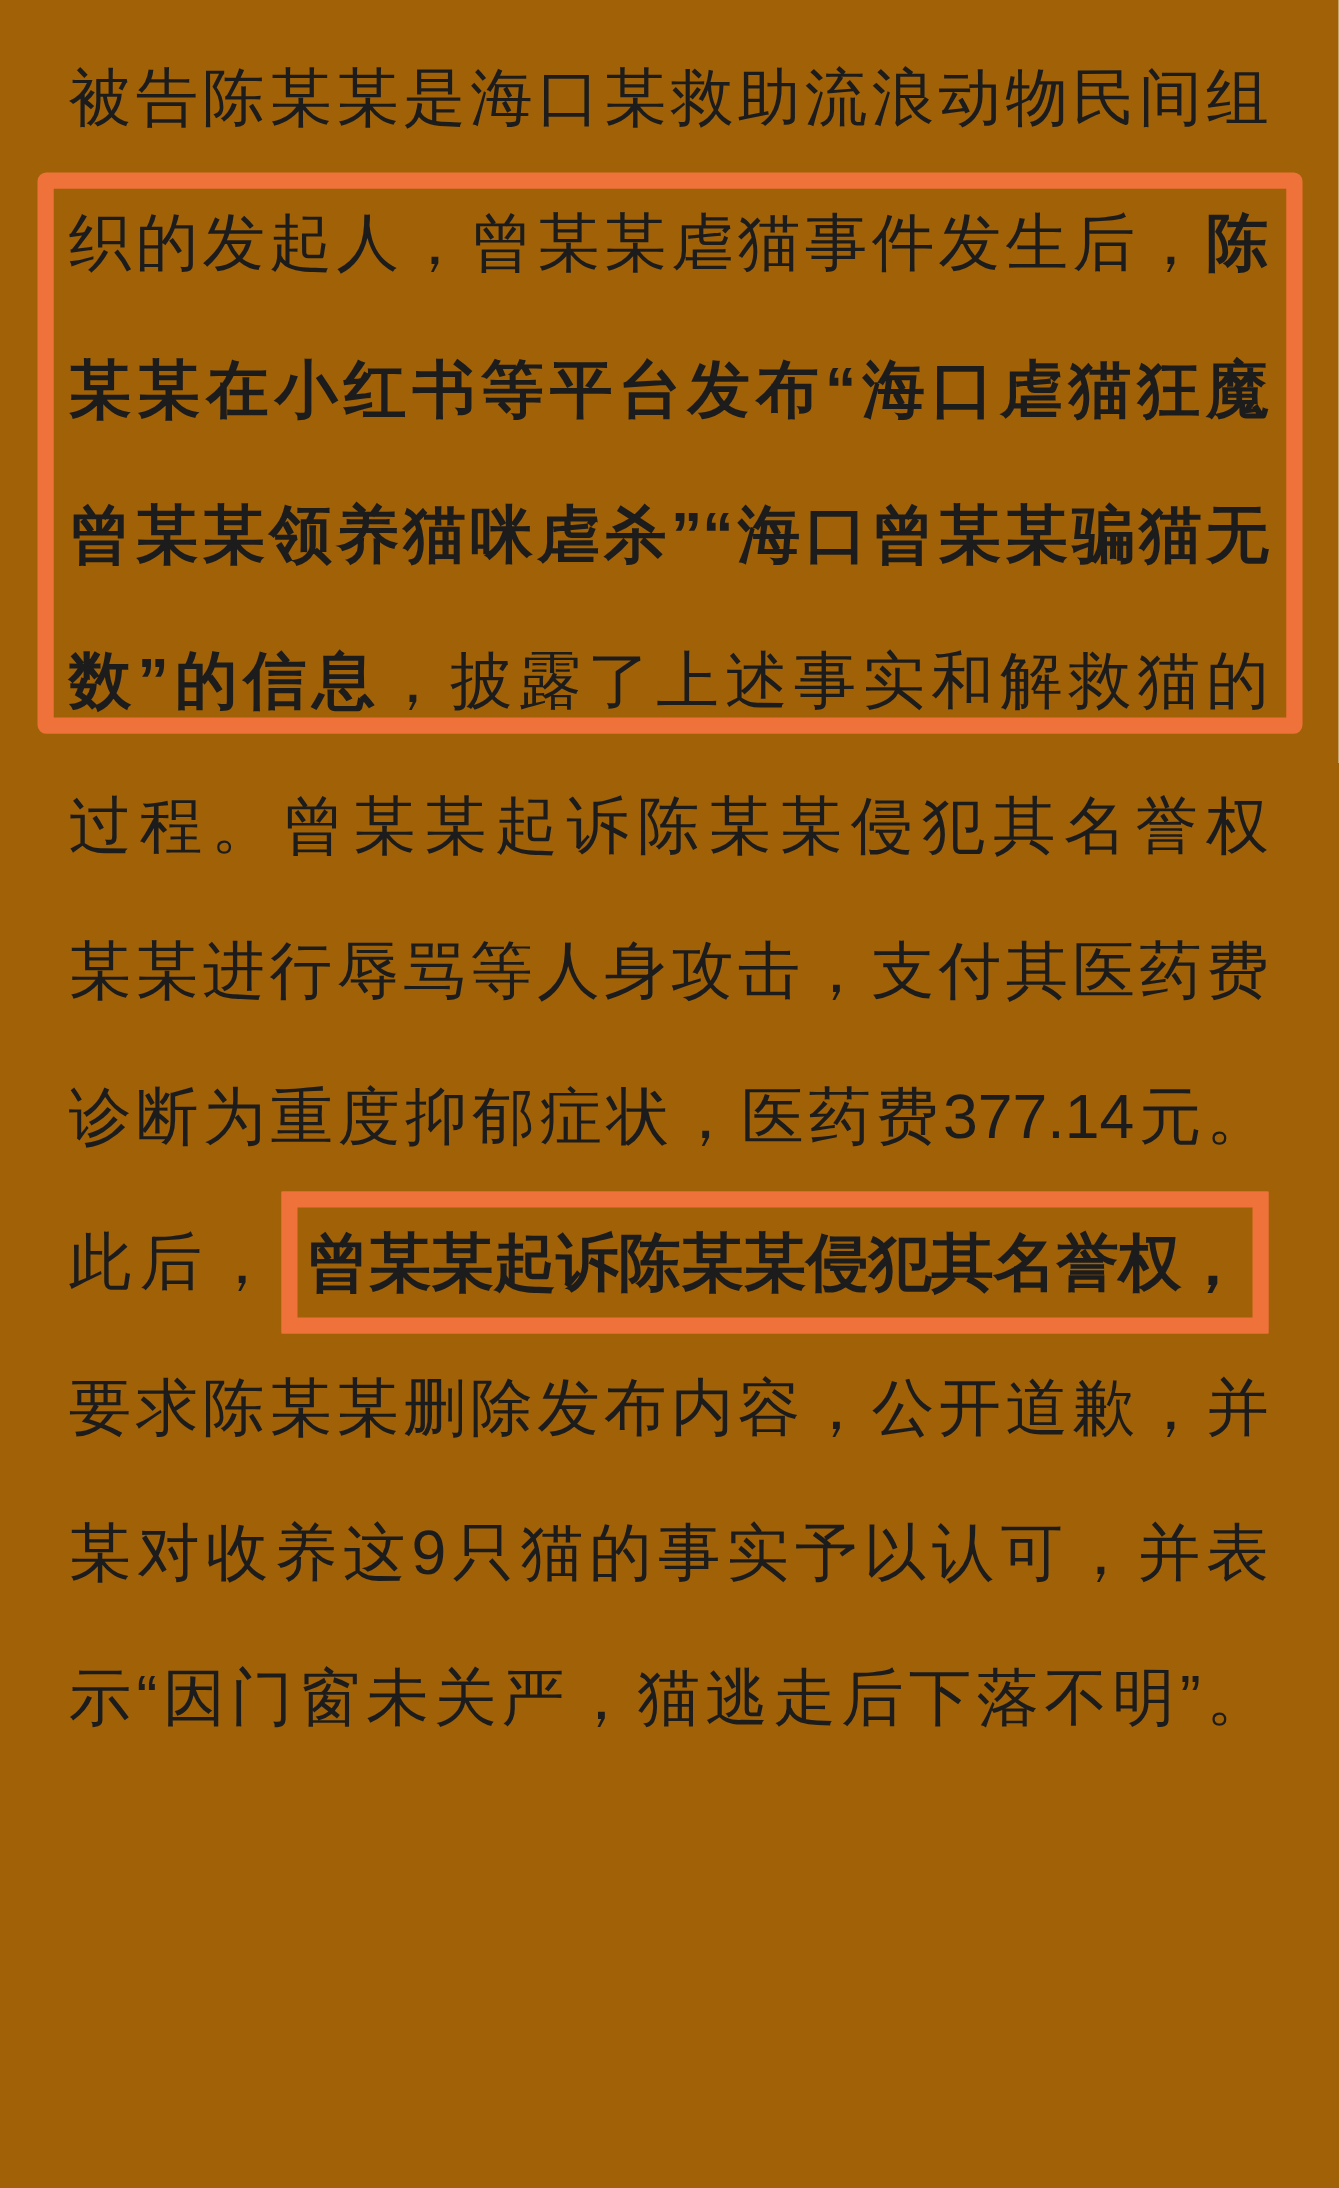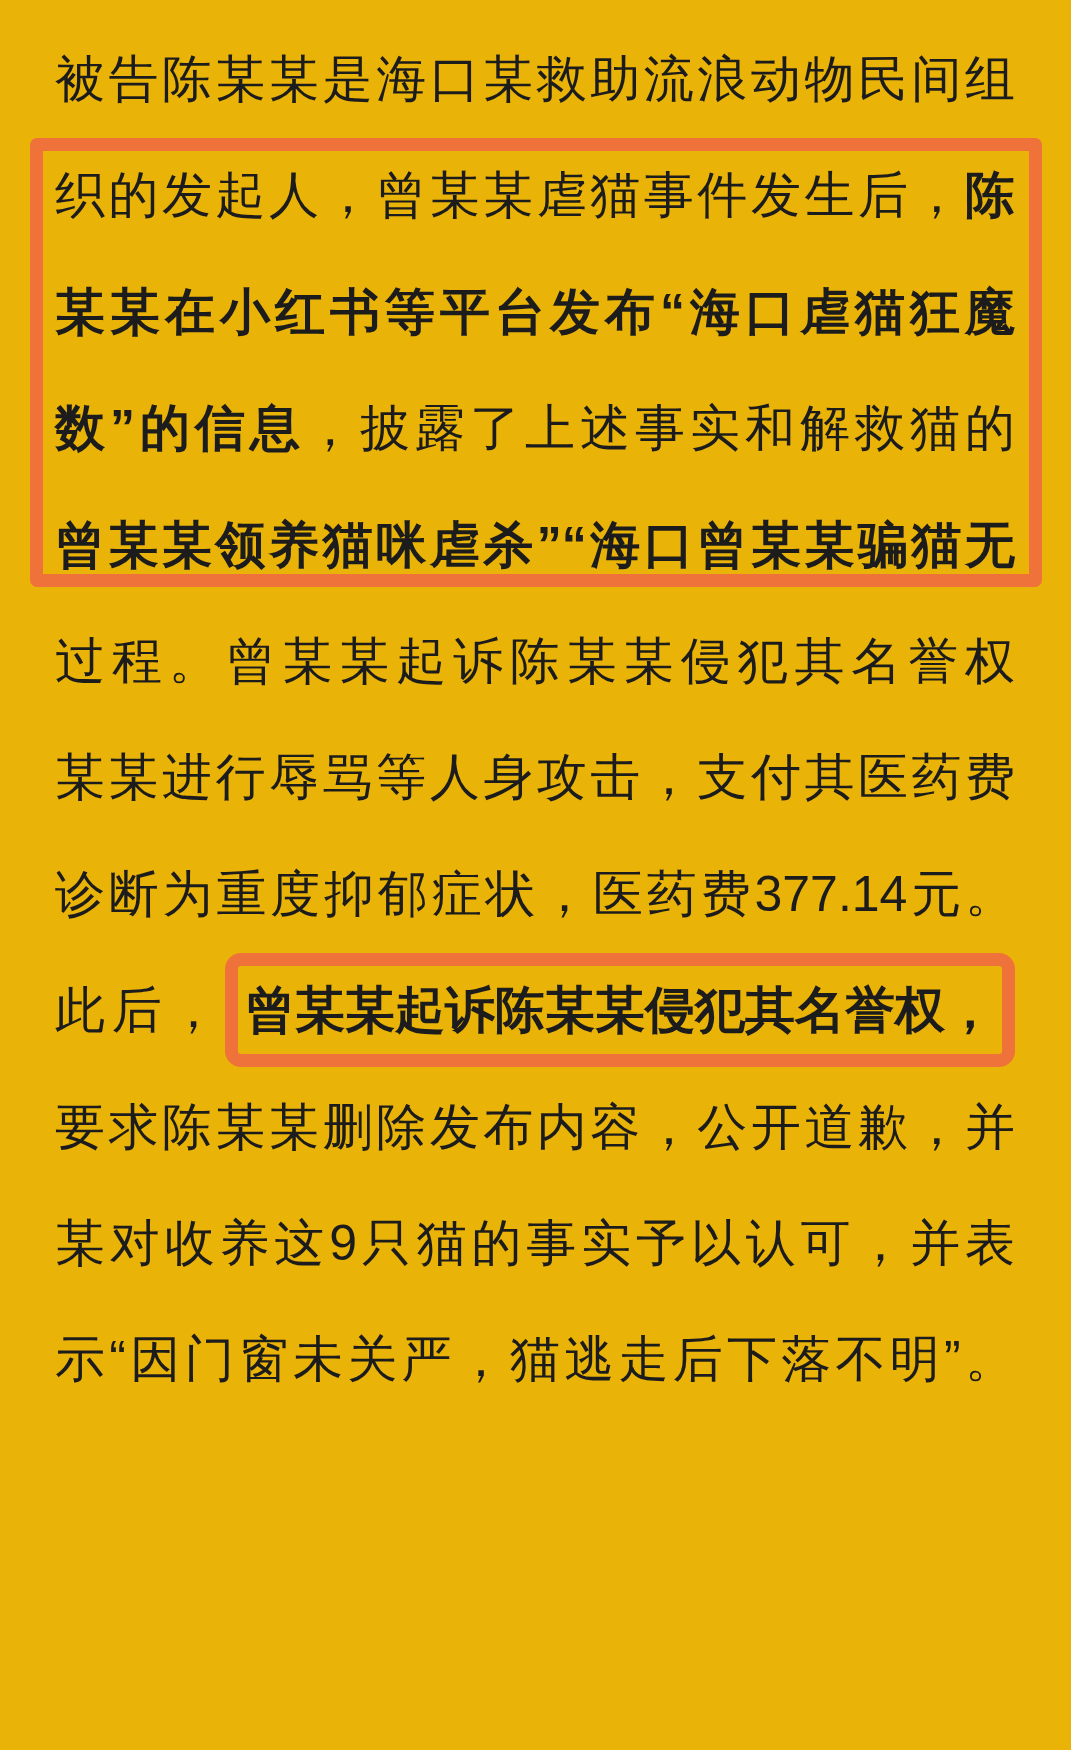--- a/index.html
+++ b/index.html
@@ -4,21 +4,21 @@
 <style>
   html, body {
     margin: 0;
     padding: 0;
     background: #ffffff;
   }
   .page {
     position: relative;
     width: 1071px;
     height: 1750px;
-    background: #eab308;
+    background: #a16207;
     overflow: hidden;
     font-family: "Liberation Sans", sans-serif;
     color: #1c1c1c;
   }
   .highlight-box {
     position: absolute;
     box-sizing: border-box;
     border: 13px solid #ee7239;
     border-radius: 7px;
     z-index: 1;
@@ -46,38 +46,38 @@
     text-align-last: justify;
     font-weight: 400;
   }
   .text-line span { vertical-align: middle; }
   .bold { font-weight: 700; }
   .boxed {
     display: inline-block;
     box-sizing: content-box;
     line-height: 88px;
     border: 13px solid #ee7239;
-    border-radius: 16px;
+    border-radius: 1px;
     padding: 0 7px;
     text-align: center;
     text-align-last: center;
     white-space: nowrap;
   }
 </style>
 </head>
 <body>
 
 <div class="page">
   <div class="highlight-box" id="hl-box-1"></div>
   <div class="article-text">
       <div class="text-line"><span>被告陈某某是海口某救助流浪动物民间组</span></div>
       <div class="text-line"><span>织的发起人，曾某某虐猫事件发生后，</span><span class="bold">陈</span></div>
       <div class="text-line"><span class="bold">某某在小红书等平台发布“海口虐猫狂魔</span></div>
+      <div class="text-line"><span class="bold">曾某某领养猫咪虐杀”“海口曾某某骗猫无</span></div>
       <div class="text-line"><span class="bold">数”的信息</span><span>，披露了上述事实和解救猫的</span></div>
-      <div class="text-line"><span class="bold">曾某某领养猫咪虐杀”“海口曾某某骗猫无</span></div>
       <div class="text-line"><span>过程。曾某某起诉陈某某侵犯其名誉权</span></div>
       <div class="text-line"><span>某某进行辱骂等人身攻击，支付其医药费</span></div>
       <div class="text-line"><span>诊断为重度抑郁症状，医药费377.14元。</span></div>
       <div class="text-line"><span>此后，</span><span class="bold boxed">曾某某起诉陈某某侵犯其名誉权，</span></div>
       <div class="text-line"><span>要求陈某某删除发布内容，公开道歉，并</span></div>
       <div class="text-line"><span>某对收养这9只猫的事实予以认可，并表</span></div>
       <div class="text-line"><span>示“因门窗未关严，猫逃走后下落不明”。</span></div>
     </div>
 </div>
 

